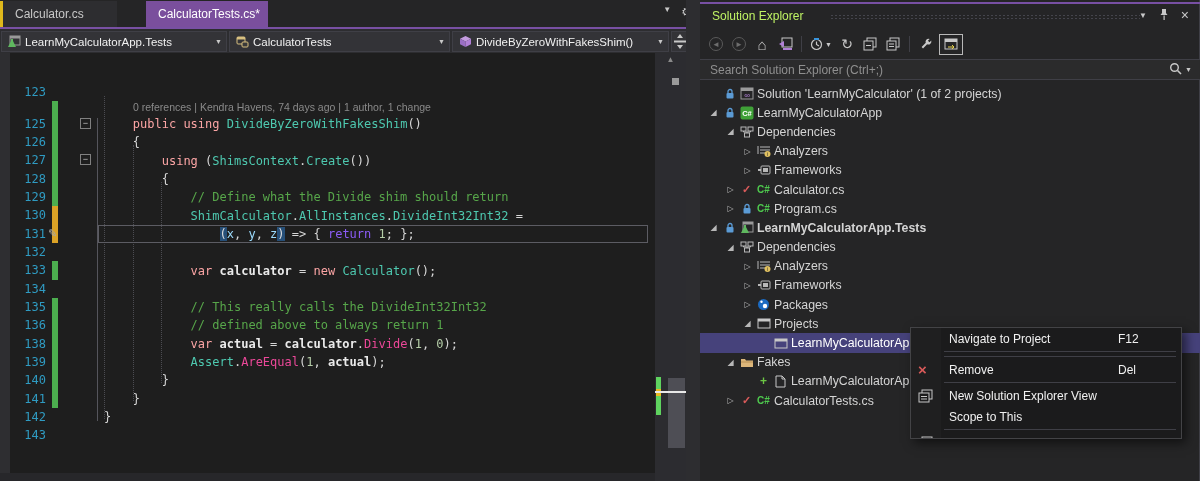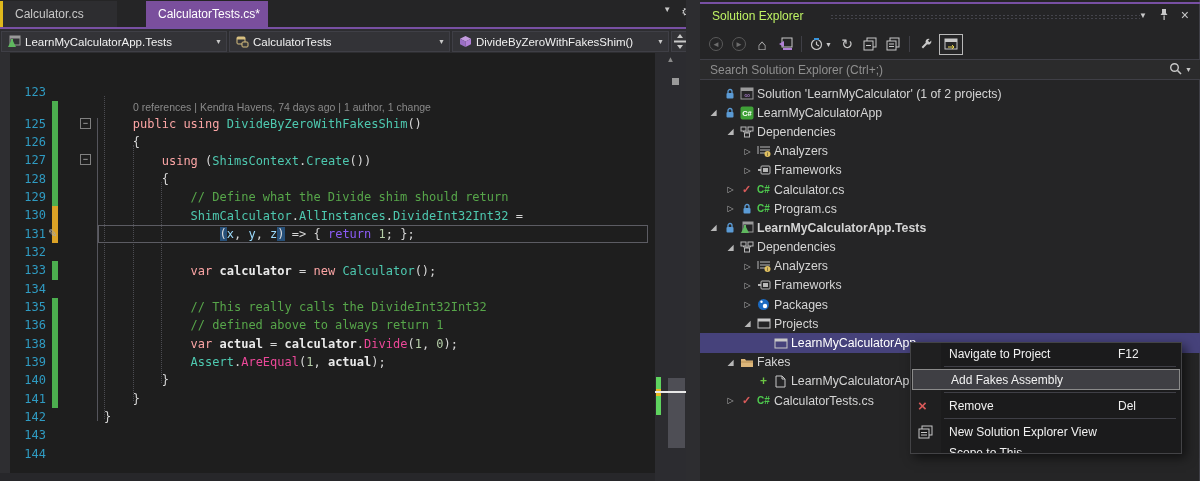--- a/index.html
+++ b/index.html
@@ -80,21 +80,21 @@
   .trow { position:relative; height:19.2px; display:flex; align-items:center; font-size:12.3px; color:#d4d4d4; }
   .trow.sel { background:#46427b; color:#ffffff; }
   .arrow { display:inline-block; width:15px; text-align:center; color:#b8b8b8; font-size:8px; flex:none; }
   .ticon { display:inline-flex; width:17px; justify-content:center; align-items:center; flex:none; }
   .tlabel { margin-left:2px; white-space:nowrap; }
   .bold { font-weight:bold; }
   .cs-badge { color:#4ec94e; font-weight:bold; font-size:10px; }
   .plus-badge { color:#6cc644; font-weight:bold; font-size:12px; }
   .check-badge { color:#d85a5a; font-weight:bold; font-size:11px; }
   
-  #context-menu { position:absolute; left:910px; top:342px; width:272px; height:112px; background:#1b1b1c;
+  #context-menu { position:absolute; left:910px; top:327px; width:272px; height:112px; background:#1b1b1c;
                   border:1px solid #434346; box-shadow:4px 4px 10px rgba(0,0,0,0.55); overflow:hidden; z-index:50; }
   #menu-gutter { position:absolute; left:0; top:0; width:30px; height:136px; background:#1f1f20; }
   .mitem { position:relative; height:21px; display:flex; align-items:center; font-size:12px; color:#f1f1f1; }
   .mitem .mlabel { margin-left:38px; }
   .mitem .mshortcut { position:absolute; left:207px; }
   .mitem .micon { position:absolute; left:7px; display:flex; }
   .mitem.hl { background:#3f3f44; border:1px solid #8a8a8a; margin:0 1px; height:21px; }
   .msep { height:5px; position:relative; }
   .msep::after { content:""; position:absolute; left:33px; right:5px; top:2px; height:1px; background:#3f3f46; }
 </style>
@@ -255,24 +255,20 @@
             <span class="ln">141</span>
             <span class="chbar chg"></span>
             <span class="ct"><span class="pl">        }</span></span>
           </div>
           <div class="crow">
             <span class="ln">142</span>
             <span class="ct"><span class="pl">    }</span></span>
           </div>
           <div class="crow">
             <span class="ln">143</span>
-            <span class="ct"></span>
-          </div>
-          <div class="crow">
-            <span class="ln">144</span>
             <span class="ct"></span>
           </div>
         </div>
       <div id="hscroll"></div>
       <div id="vscroll">
         <div class="upar">▲</div>
         <div id="vs-square"></div>
         <div id="vs-thumb"></div>
         <div id="vs-green"></div>
         <div id="vs-yellow"></div>
@@ -574,23 +570,20 @@
   </div>
 
   <div id="context-menu">
     <div id="menu-gutter"></div>
     <div id="menu-items">
         <div class="mitem">
           <span class="mlabel">Navigate to Project</span>
           <span class="mshortcut">F12</span>
         </div>
         <div class="msep"></div>
-        <div class="mitem hl">
-          <span class="mlabel">Add Fakes Assembly</span>
-        </div>
         <div class="msep"></div>
         <div class="mitem">
           <span class="micon">
             <span style="color:#d85a5a;font-weight:bold;font-size:15px;line-height:15px">×</span>
           </span>
           <span class="mlabel">Remove</span>
           <span class="mshortcut">Del</span>
         </div>
         <div class="msep"></div>
         <div class="mitem">

